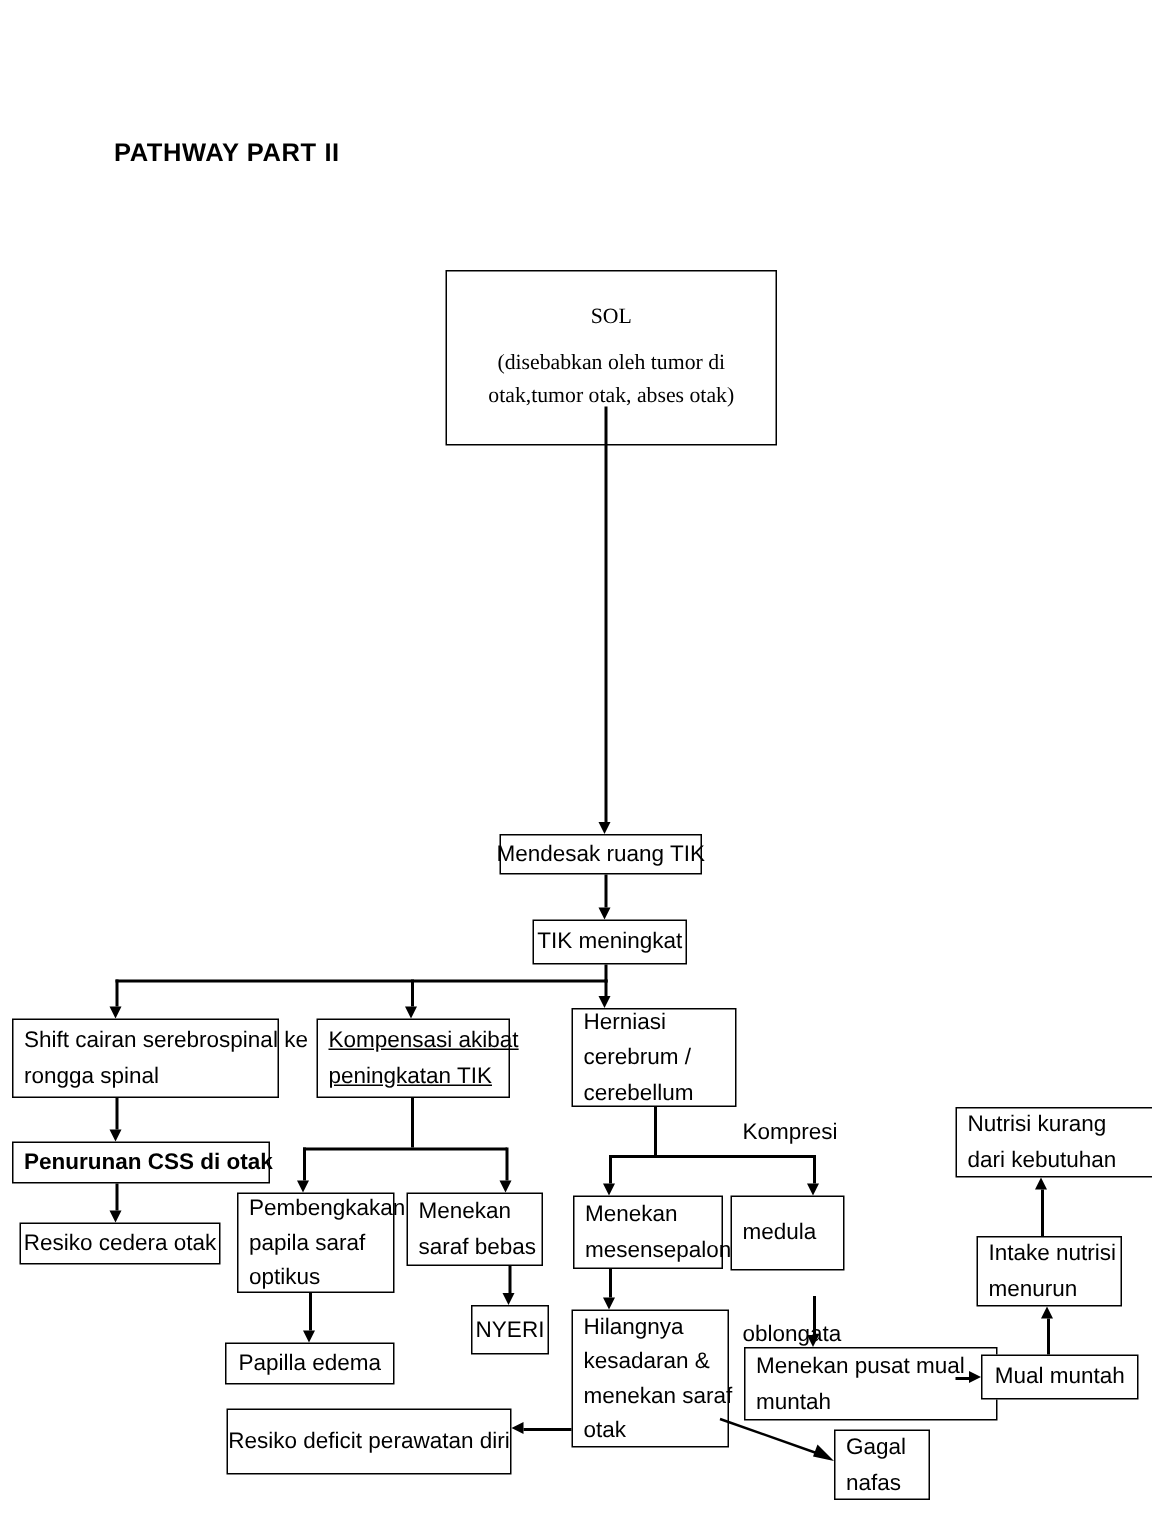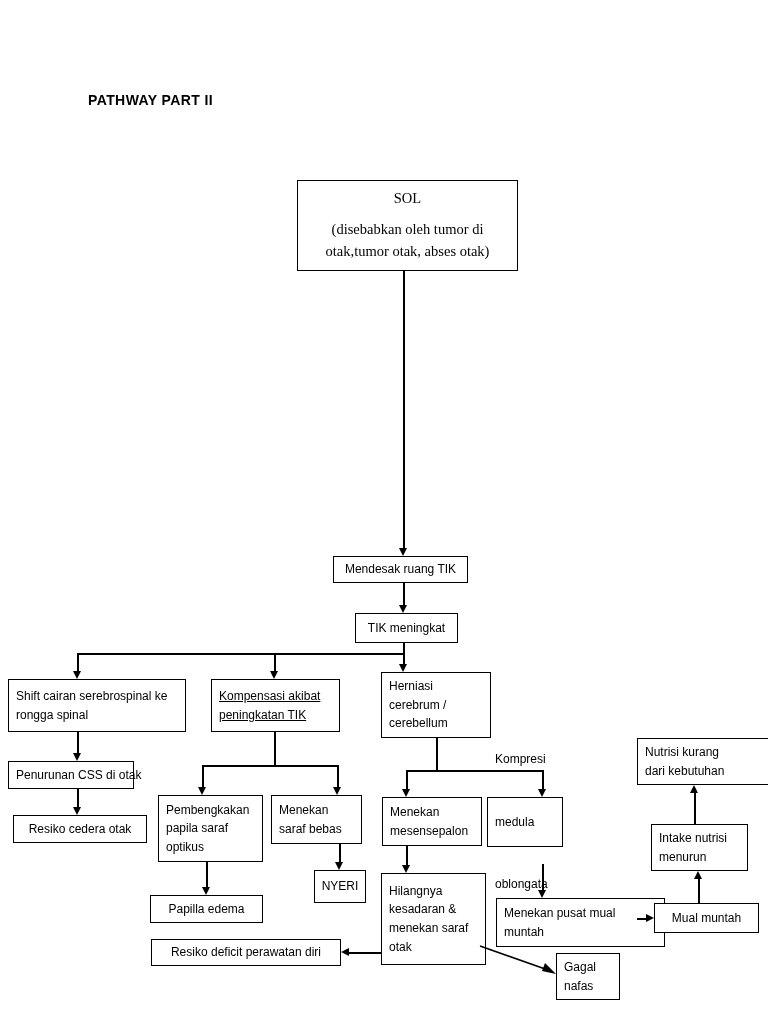--- a/index.html
+++ b/index.html
@@ -14,34 +14,34 @@
   }
   #page {
     position: relative;
     width: 768px;
     height: 1024px;
     background: #ffffff;
     overflow: hidden;
   }
   #doc-title {
     position: absolute;
-    left: 88px;
+    left: 76px;
     top: 92px;
-    font-size: 14px;
+    font-size: 17px;
     font-weight: bold;
     letter-spacing: 0.4px;
     font-family: "Liberation Sans", sans-serif;
     white-space: nowrap;
   }
   .node {
     position: absolute;
     box-sizing: border-box;
     border: 1.3px solid #000000;
     background: #ffffff;
-    font-size: 12px;
+    font-size: 15px;
     line-height: 1.55;
     font-family: "Liberation Sans", sans-serif;
     color: #000;
     padding: 5px 7px;
     display: flex;
     flex-direction: column;
     justify-content: center;
   }
   .node.center   { align-items: center; text-align: center; }
   .node.leftal   { align-items: flex-start; text-align: left; }
@@ -92,21 +92,21 @@
     overflow: visible;
   }
 </style>
 </head>
 <body>
 
 <div id="page">
 
   <div id="doc-title">PATHWAY PART II</div>
 
-  <div class="node serif center" style="left:297px; top:180px; width:221px; height:91px;">
+  <div class="node serif center" style="left:297px; top:180px; width:221px; height:117px;">
     <span class="ln">SOL</span>
     <span class="gap"></span>
     <span class="ln">(disebabkan oleh tumor di</span>
     <span class="ln">otak,tumor otak, abses otak)</span>
   </div>
 
   <div class="node center" style="left:333px; top:556px; width:135px; height:27px;">
     <span class="ln">Mendesak ruang TIK</span>
   </div>
 
@@ -123,21 +123,21 @@
     <span class="ln">Kompensasi akibat</span>
     <span class="ln">peningkatan TIK</span>
   </div>
 
   <div class="node leftal" style="left:381px; top:672px; width:110px; height:66px;">
     <span class="ln">Herniasi</span>
     <span class="ln">cerebrum /</span>
     <span class="ln">cerebellum</span>
   </div>
 
-  <div class="node leftal" style="left:8px; top:761px; width:126px; height:28px;">
+  <div class="node leftal" style="left:8px; top:761px; width:172px; height:28px;font-weight:bold;">
     <span class="ln">Penurunan  CSS di otak</span>
   </div>
 
   <div class="node center" style="left:13px; top:815px; width:134px; height:28px;">
     <span class="ln">Resiko cedera otak</span>
   </div>
 
   <div class="node leftal" style="left:158px; top:795px; width:105px; height:67px;">
     <span class="ln">Pembengkakan</span>
     <span class="ln">papila saraf</span>
@@ -173,21 +173,21 @@
     <span class="ln">kesadaran &amp;</span>
     <span class="ln">menekan saraf</span>
     <span class="ln">otak</span>
   </div>
 
   <div class="node leftal" style="left:496px; top:898px; width:169px; height:49px;">
     <span class="ln">Menekan pusat mual</span>
     <span class="ln">muntah</span>
   </div>
 
-  <div class="node center" style="left:151px; top:939px; width:190px; height:27px;text-align:center;">
+  <div class="node center" style="left:151px; top:939px; width:190px; height:44px;text-align:center;">
     <span class="ln">Resiko deficit perawatan diri</span>
   </div>
 
   <div class="node leftal" style="left:556px; top:953px; width:64px; height:47px;">
     <span class="ln">Gagal</span>
     <span class="ln">nafas</span>
   </div>
 
   <div class="node center" style="left:654px; top:903px; width:105px; height:30px;">
     <span class="ln">Mual muntah</span>

